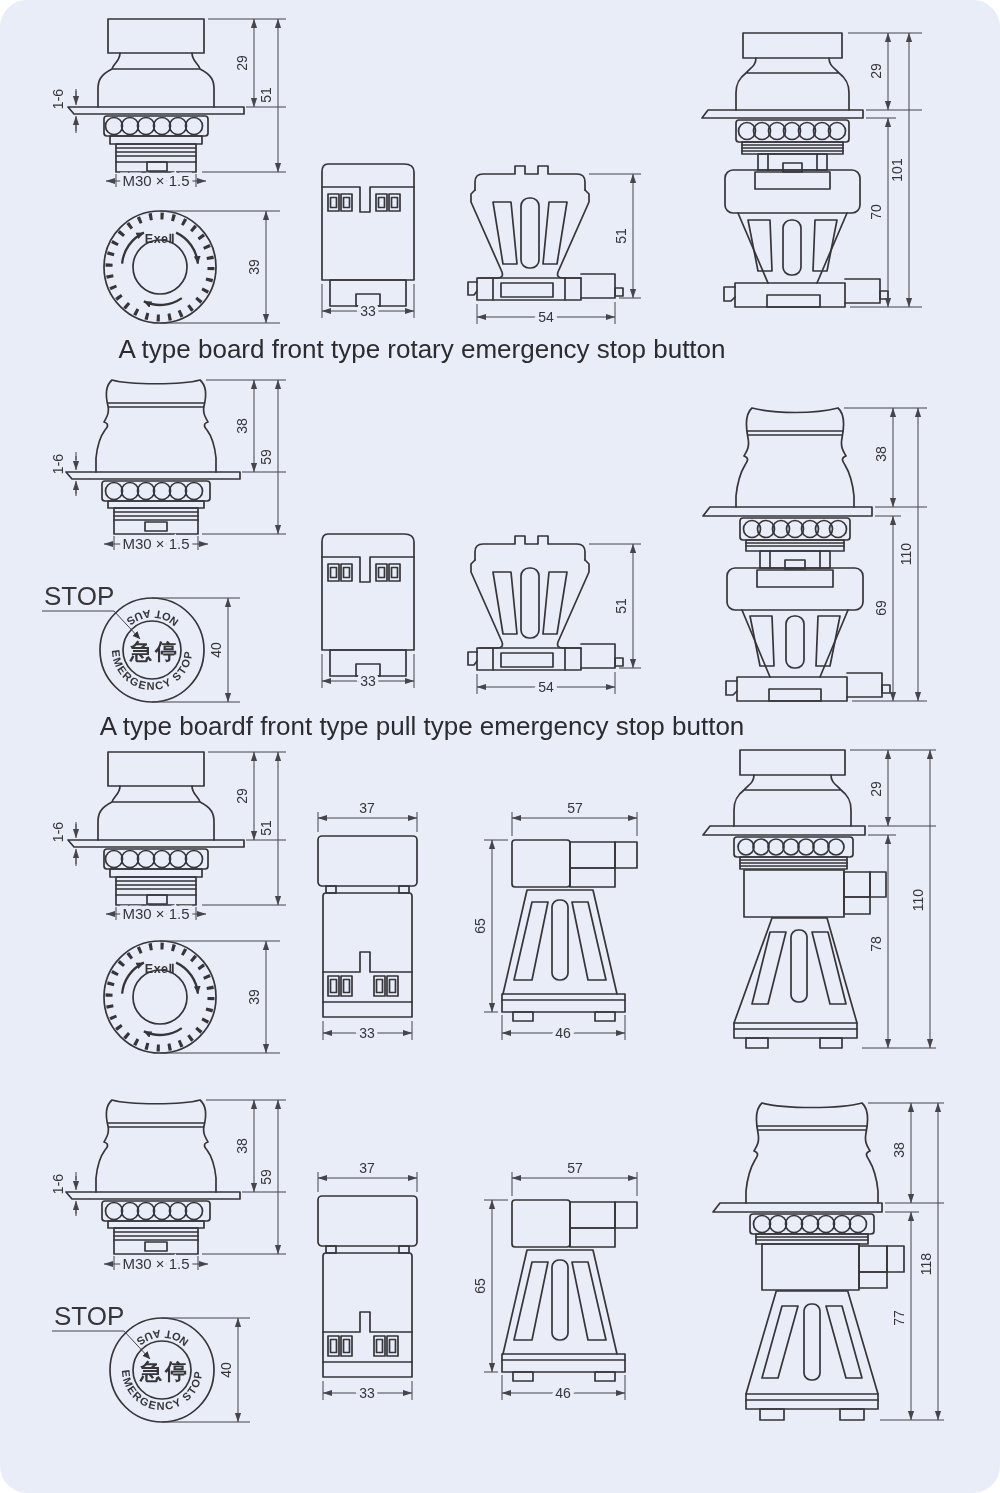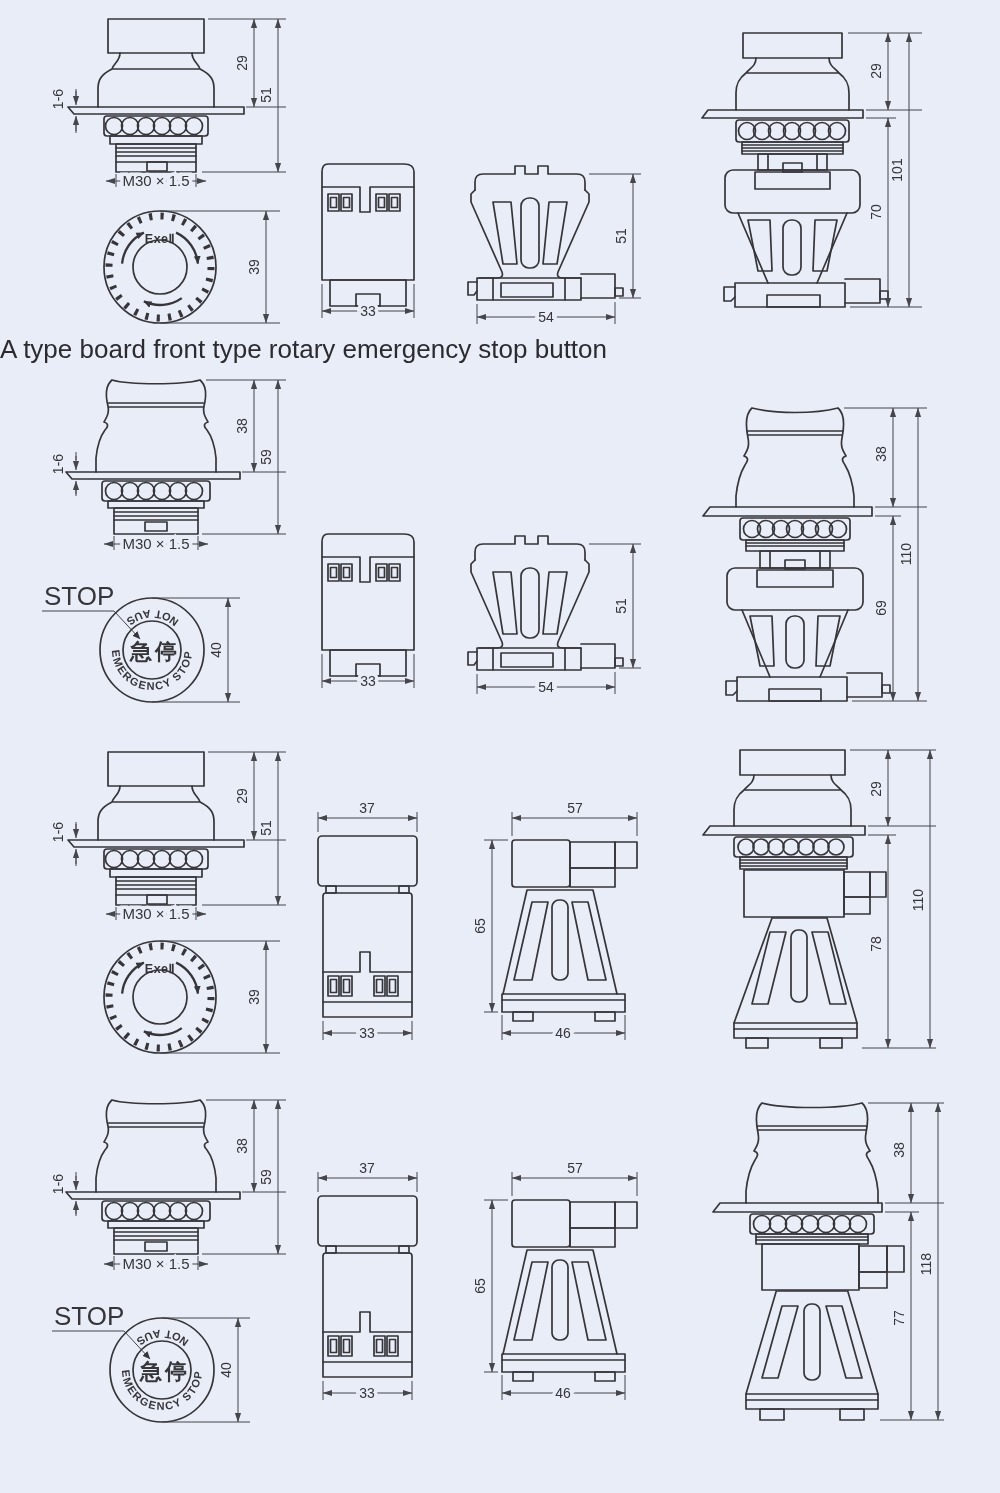--- a/index.html
+++ b/index.html
@@ -1,31 +1,31 @@
 <!DOCTYPE html>
 <html><head>
 <meta charset="utf-8">
 <style>
   html,body{margin:0;padding:0;}
   body{font-family:"Liberation Sans", sans-serif;}
-  .canvas{position:relative;width:1000px;height:1493px;background:#e9edf7;overflow:hidden;}
+  .canvas{position:relative;width:1000px;height:1493px;background:#e9edf7;overflow:hidden;border-radius:27px;}
   svg.dw{position:absolute;overflow:visible;}
   .o{fill:none;stroke:#35353a;stroke-width:1.7;stroke-linejoin:round;stroke-linecap:round;}
   .o rect, .o circle, .o path{fill:none;}
   .ko{stroke:#35353a;stroke-width:1.7;}
   .d{fill:none;stroke:#45454c;stroke-width:1;}
   .teeth{fill:none;stroke:#35353a;}
   .dt{font:14px "Liberation Sans", sans-serif;fill:#35353a;}
   .ht{font:14px "Liberation Sans", sans-serif;fill:#35353a;paint-order:stroke;stroke:#e9edf7;stroke-width:7px;}
   .thd{font:15px "Liberation Sans", sans-serif;fill:#35353a;paint-order:stroke;stroke:#e9edf7;stroke-width:7px;}
   .brand{font:bold 12.5px "Liberation Sans", sans-serif;fill:#35353a;letter-spacing:.5px;}
   .ring{font:bold 11px "Liberation Sans", sans-serif;fill:#35353a;letter-spacing:1.5px;}
   .cjk{font:bold 22px "DejaVu Sans", sans-serif;fill:#35353a;letter-spacing:3px;}
   .stoplbl{font:26px "Liberation Sans", sans-serif;fill:#35353a;}
-  .cap{position:absolute;left:0;width:812px;font:26px "Liberation Sans", sans-serif;color:#2b2b30;}
+  .cap{position:absolute;left:16px;width:812px;text-align:center;font:26px "Liberation Sans", sans-serif;color:#2b2b30;}
 </style>
 </head>
 <body>
 
 <div class="canvas">
 
 <svg width="0" height="0" style="position:absolute" aria-hidden="true">
   <defs>
     <marker id="ar" markerUnits="userSpaceOnUse" markerWidth="10" markerHeight="8" refX="9.3" refY="3.8" orient="auto-start-reverse">
       <path d="M0,0.6 L9.6,3.8 L0,7 Z" fill="#45454c"></path>
@@ -288,20 +288,21 @@
   </g>
   <path class="d" d="M144,16 H227 M175,115 H227 M175,124 H201 M152,309 H227"></path>
   <line class="d" x1="193" y1="16" x2="193" y2="115" marker-start="url(#ar)" marker-end="url(#ar)"></line>
   <line class="d" x1="193" y1="124" x2="193" y2="309" marker-start="url(#ar)" marker-end="url(#ar)"></line>
   <line class="d" x1="218" y1="16" x2="218" y2="309" marker-start="url(#ar)" marker-end="url(#ar)"></line>
   <text class="dt" x="186" y="62" text-anchor="middle" transform="rotate(-90 186 62)">38</text>
   <text class="dt" x="186" y="216" text-anchor="middle" transform="rotate(-90 186 216)">69</text>
   <text class="dt" x="211" y="162" text-anchor="middle" transform="rotate(-90 211 162)">110</text>
 </svg>
 
+<div class="cap" style="top:711px">A type boardf front type pull type emergency stop button</div>
 
 <svg class="dw" style="left:50px;top:748px" width="240" height="178">
   <g class="o">
     <rect x="58" y="4" width="96" height="34" fill="url(#kn)" class="ko"></rect>
     <path d="M70,38 C70,46 64,48 62,54 C50,60 48,66 48,74 L48,92 M142,38 C142,46 148,48 150,54 C162,60 164,66 164,74 L164,92 M62,54 H150"></path>
     <path d="M18,92 H194 V99 H24 L18,92 Z"></path>
     <rect x="54" y="101" width="104" height="20" rx="3"></rect>
     <circle cx="64" cy="111" r="8.5"></circle>
         <circle cx="80" cy="111" r="8.5"></circle>
         <circle cx="96" cy="111" r="8.5"></circle>

